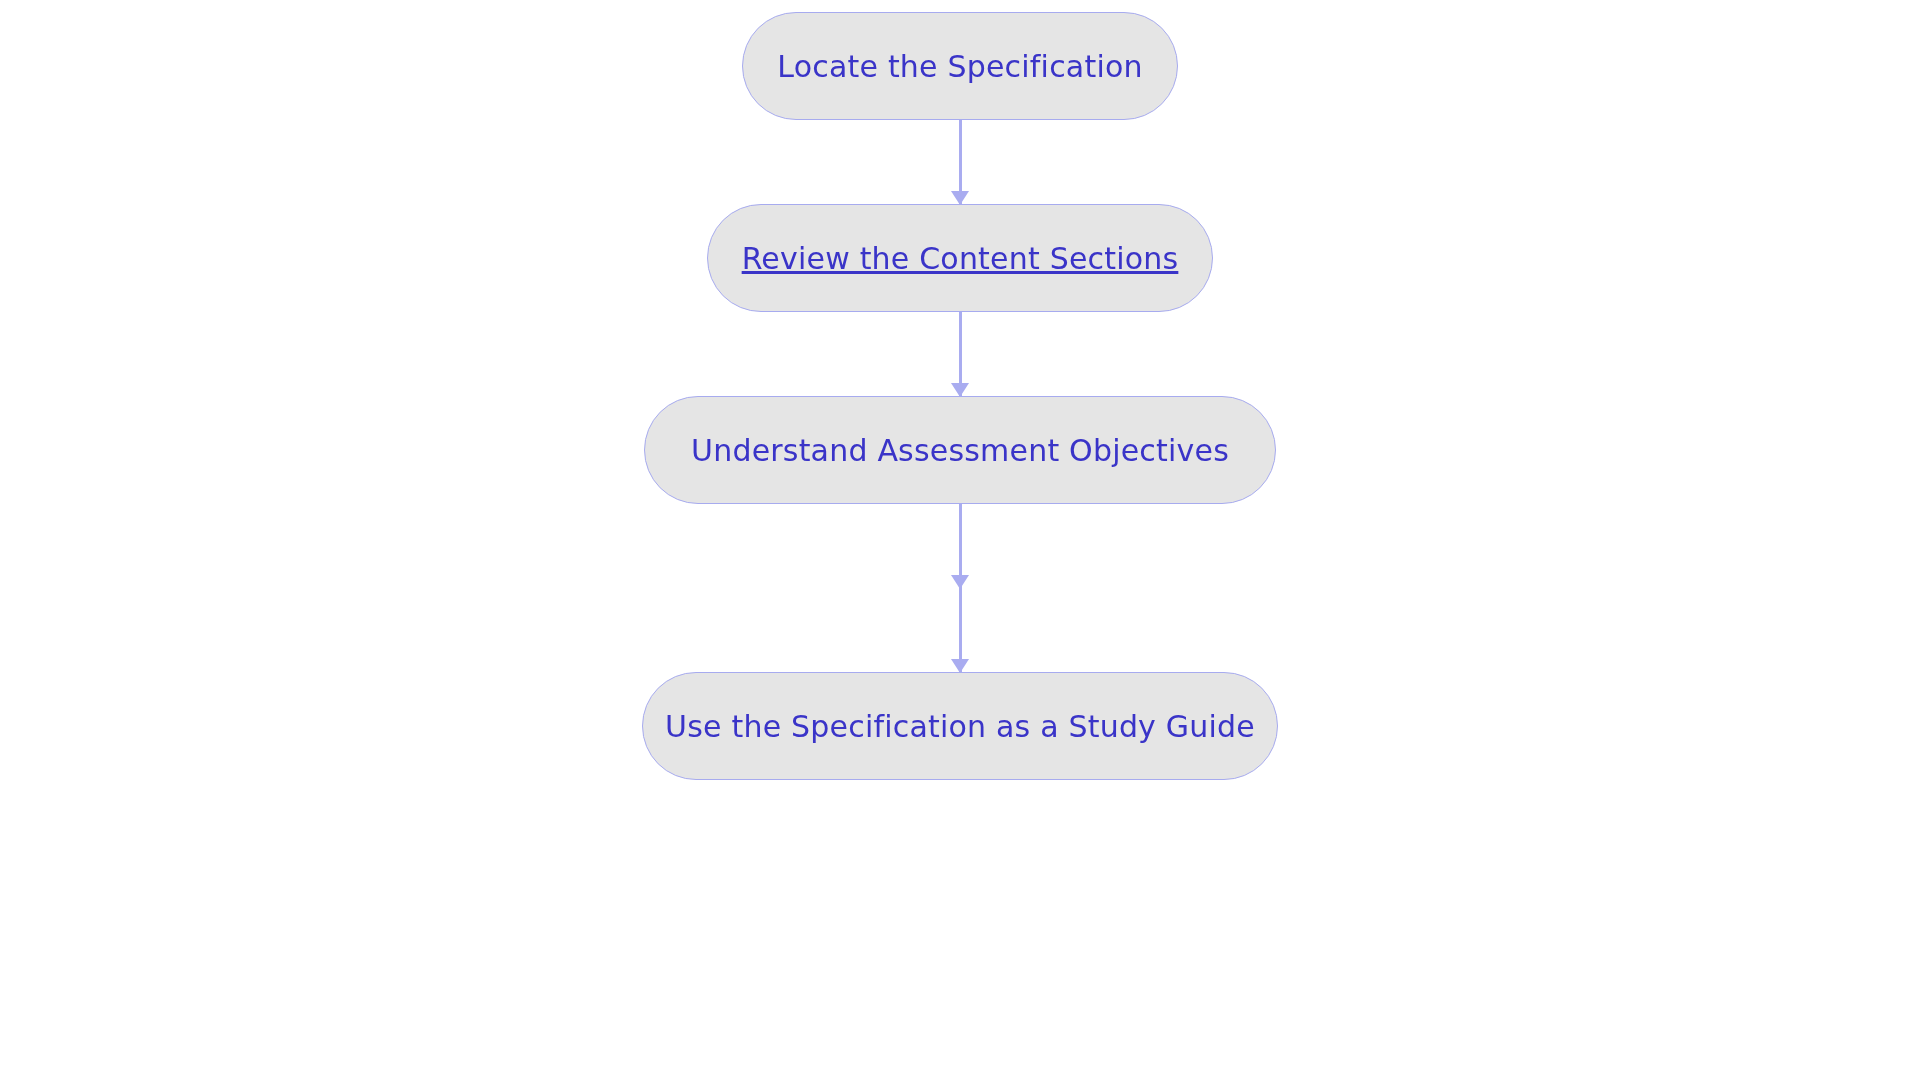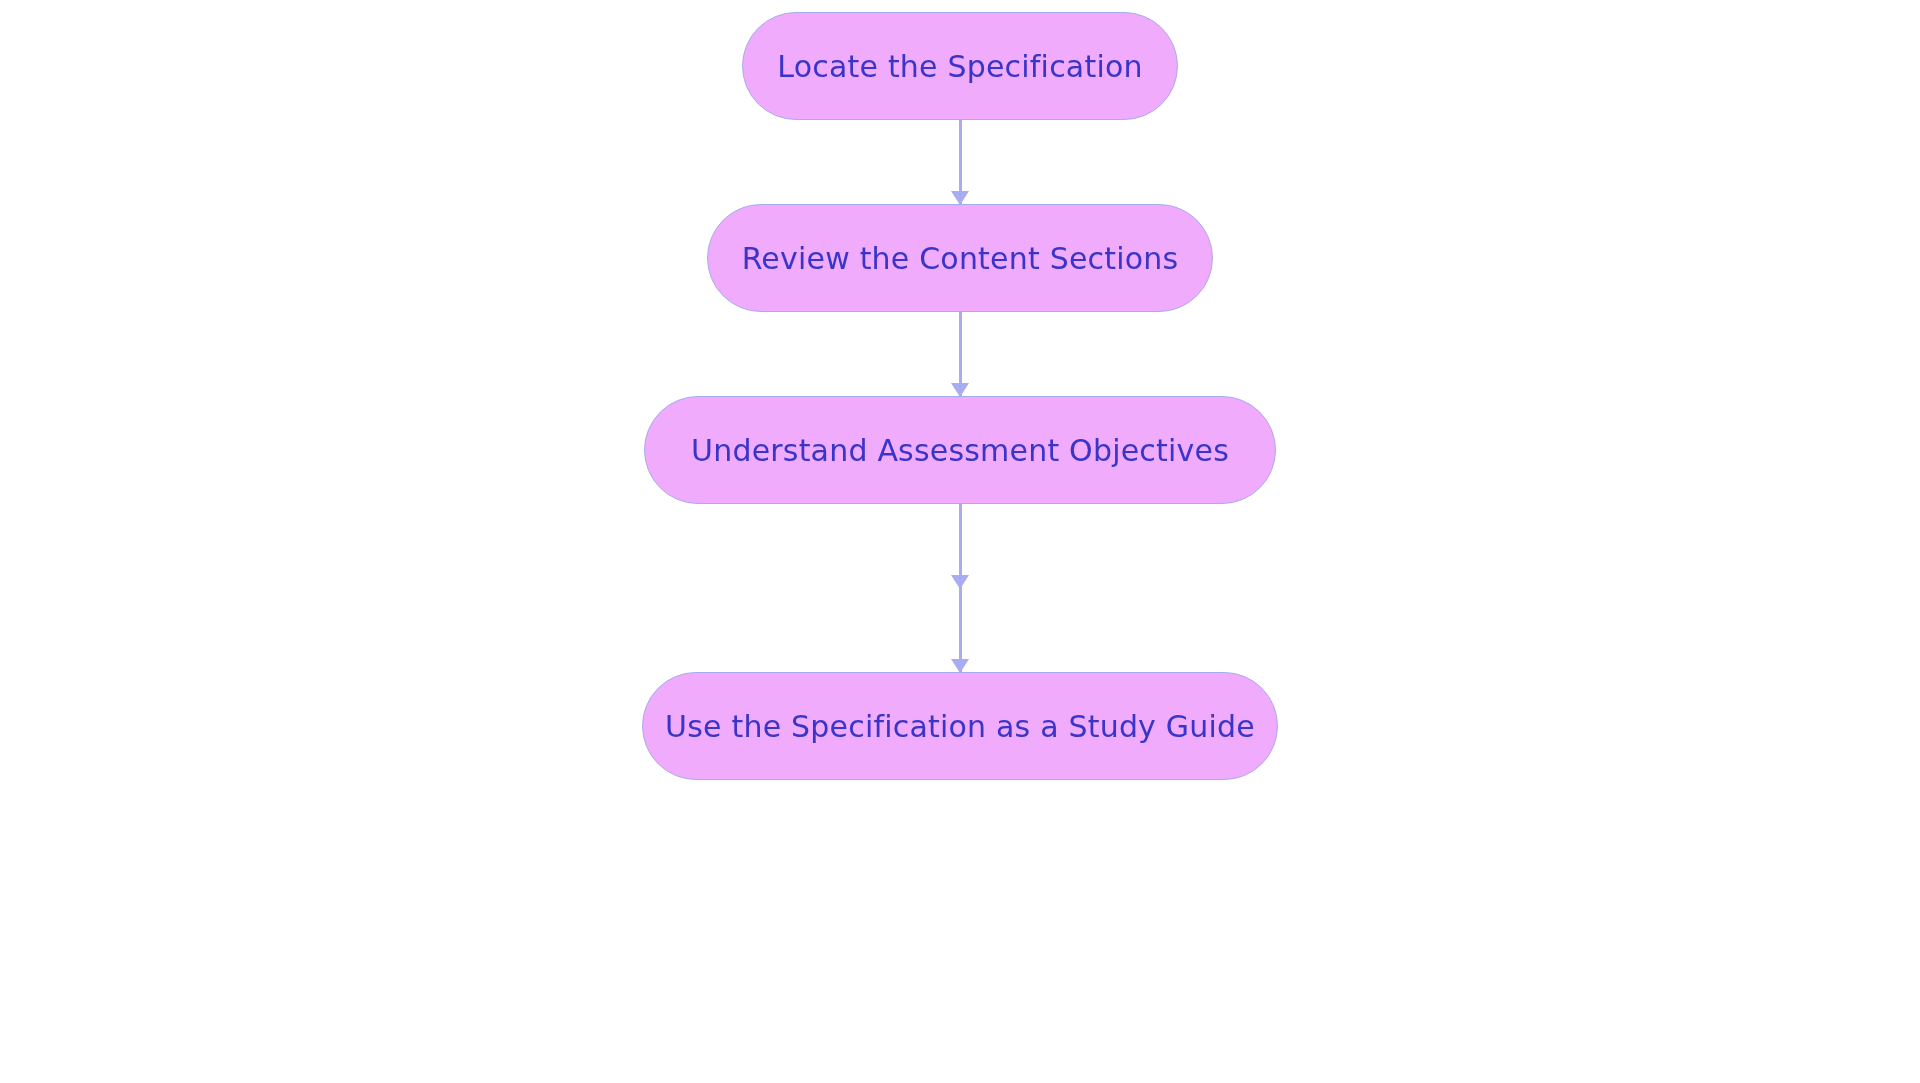--- a/index.html
+++ b/index.html
@@ -31,21 +31,21 @@
     flex-direction: column;
     align-items: center;
     justify-content: flex-start;
   }
 
   .node {
     display: flex;
     align-items: center;
     justify-content: center;
     box-sizing: border-box;
-    background: #f0abfc;
+    background: #e5e5e5;
     border: 1.6px solid #a7abef;
     border-radius: 999px;
     color: #3a34c8;
     font-size: 30px;
     letter-spacing: 0.2px;
     white-space: nowrap;
     padding: 0 46px;
     height: 108px;
   }
 
@@ -74,21 +74,21 @@
   <div class="flow-column" style="padding-top:12px;">
 
     <div class="node" style="width:436px;">
       <span>Locate the Specification</span>
     </div>
 
     <div class="connector" style="height:84px;">
       <div class="arrowhead"></div>
     </div>
 
-    <div class="node" style="width:506px;">
+    <div class="node" style="width:506px;text-decoration:underline;">
       <span>Review the Content Sections</span>
     </div>
 
     <div class="connector" style="height:84px;">
       <div class="arrowhead"></div>
     </div>
 
     <div class="node" style="width:632px;align-items:center;">
       <span>Understand Assessment Objectives</span>
     </div>

